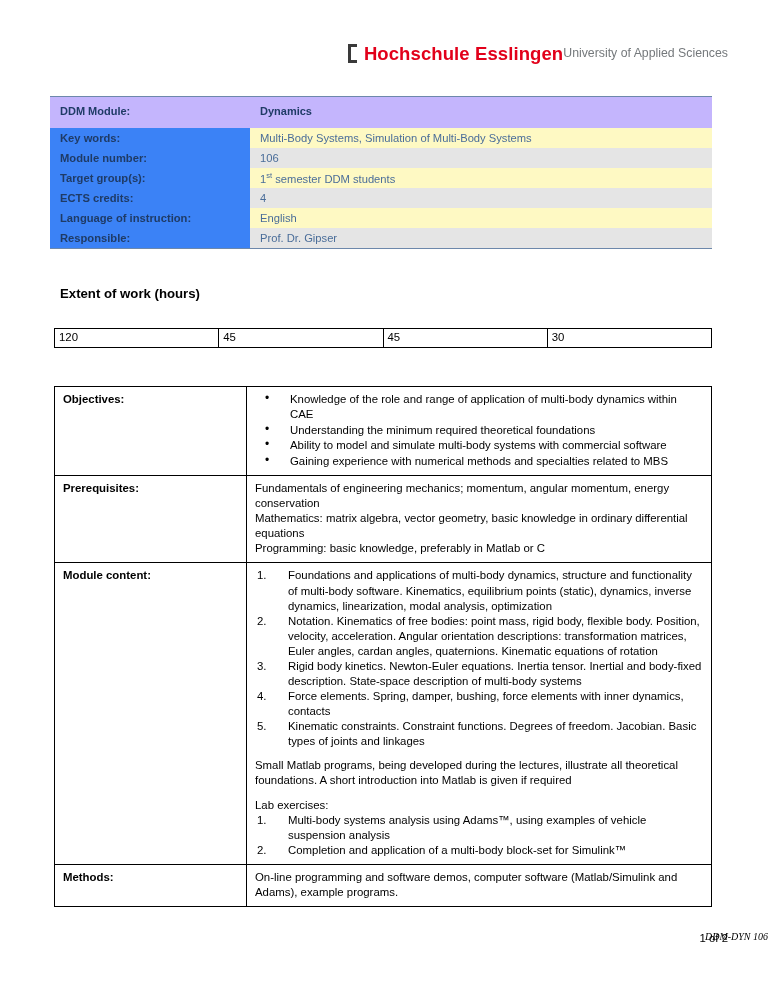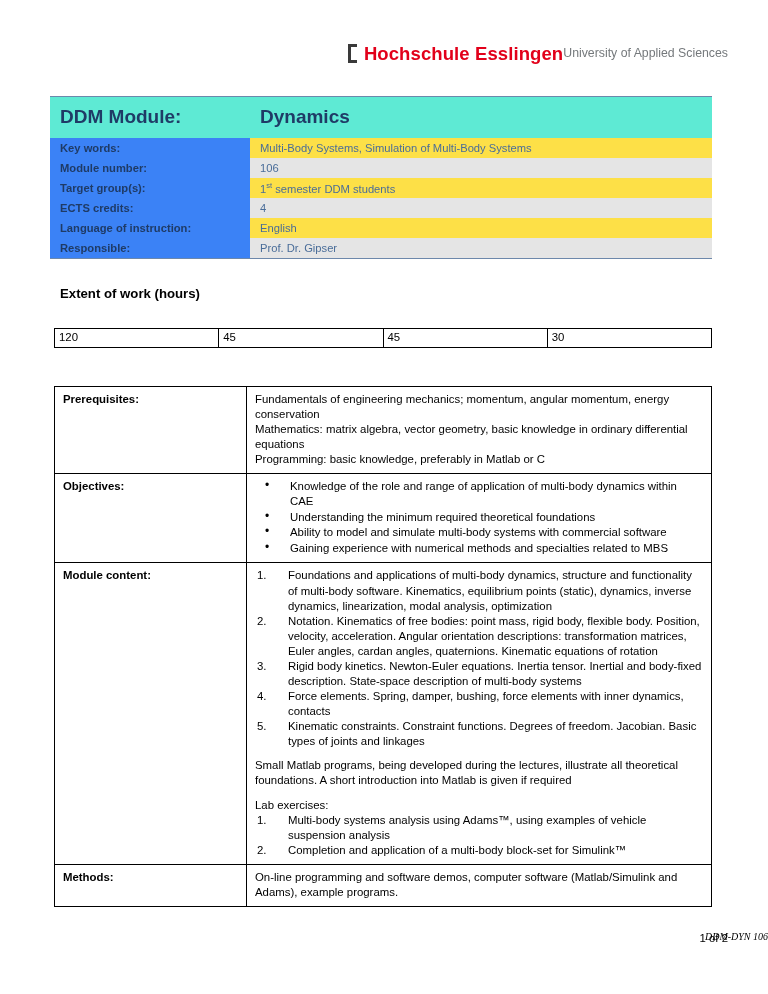--- a/index.html
+++ b/index.html
@@ -68,30 +68,30 @@
   .module-table td.lbl {
     width: 190px;
     color: #1f3b66;
     font-weight: bold;
     background: #3b82f6;
   }
   .module-table td.val {
     color: #4a6d99;
   }
   .module-table tr.title-row td {
-    background: #5eead4;
+    background: #c4b5fd;
     padding-top: 8px;
     padding-bottom: 9px;
-    font-size: 19px;
+    font-size: 11px;
     font-weight: bold;
     color: #1f3b66;
   }
   .module-table tr.title-row td.val { color: #1f3b66; }
   .module-table tr.shade td.val { background: #e5e5e5; }
-  .module-table tr.plain td.val { background: #fde047; }
+  .module-table tr.plain td.val { background: #fef9c3; }
   sup.ord { font-size: 0.68em; vertical-align: super; }
 
   
   .section-head {
     position: absolute;
     left: 60px;
     top: 286px;
     font-size: 13.2px;
     font-weight: bold;
     color: #000;
@@ -256,37 +256,37 @@
     <td>45</td>
     <td>30</td>
   </tr>
 </tbody>
   </table>
 
 <table class="content-table">
 
   <tbody>
       <tr>
-    <td class="rowlabel">Prerequisites:</td>
-    <td class="rowbody plain-lines">
-      <p>Fundamentals of engineering mechanics; momentum, angular momentum, energy conservation</p>
-      <p>Mathematics: matrix algebra, vector geometry, basic knowledge in ordinary differential equations</p>
-      <p>Programming: basic knowledge, preferably in Matlab or C</p>
-    </td>
-  </tr>
-
-  <tr>
     <td class="rowlabel">Objectives:</td>
     <td class="rowbody">
       <ul class="bullets">
         <li>Knowledge of the role and range of application of multi-body dynamics within CAE</li>
         <li>Understanding the minimum required theoretical foundations</li>
         <li>Ability to model and simulate multi-body systems with commercial software</li>
         <li>Gaining experience with numerical methods and specialties related to MBS</li>
       </ul>
+    </td>
+  </tr>
+
+  <tr>
+    <td class="rowlabel">Prerequisites:</td>
+    <td class="rowbody plain-lines">
+      <p>Fundamentals of engineering mechanics; momentum, angular momentum, energy conservation</p>
+      <p>Mathematics: matrix algebra, vector geometry, basic knowledge in ordinary differential equations</p>
+      <p>Programming: basic knowledge, preferably in Matlab or C</p>
     </td>
   </tr>
 
   <tr>
     <td class="rowlabel">Module content:</td>
     <td class="rowbody">
       <ol class="numlist">
         <li>Foundations and applications of multi-body dynamics, structure and functionality of multi-body software. Kinematics, equilibrium points (static), dynamics, inverse dynamics, linearization, modal analysis, optimization</li>
         <li>Notation. Kinematics of free bodies: point mass, rigid body, flexible body. Position, velocity, acceleration. Angular orientation descriptions: transformation matrices, Euler angles, cardan angles, quaternions. Kinematic equations of rotation</li>
         <li>Rigid body kinetics. Newton-Euler equations. Inertia tensor. Inertial and body-fixed description. State-space description of multi-body systems</li>

